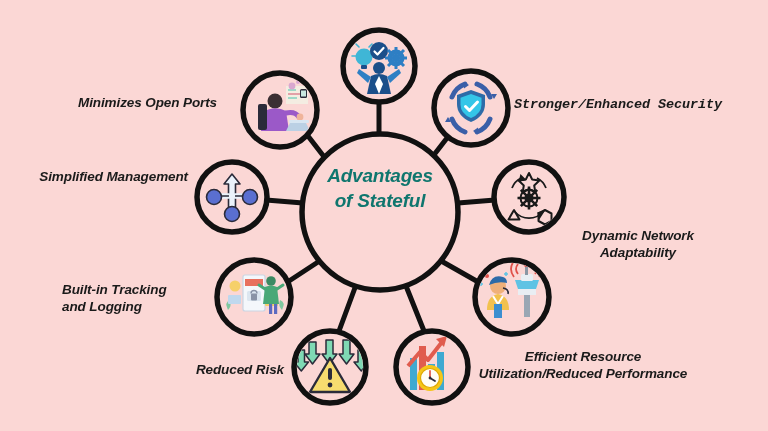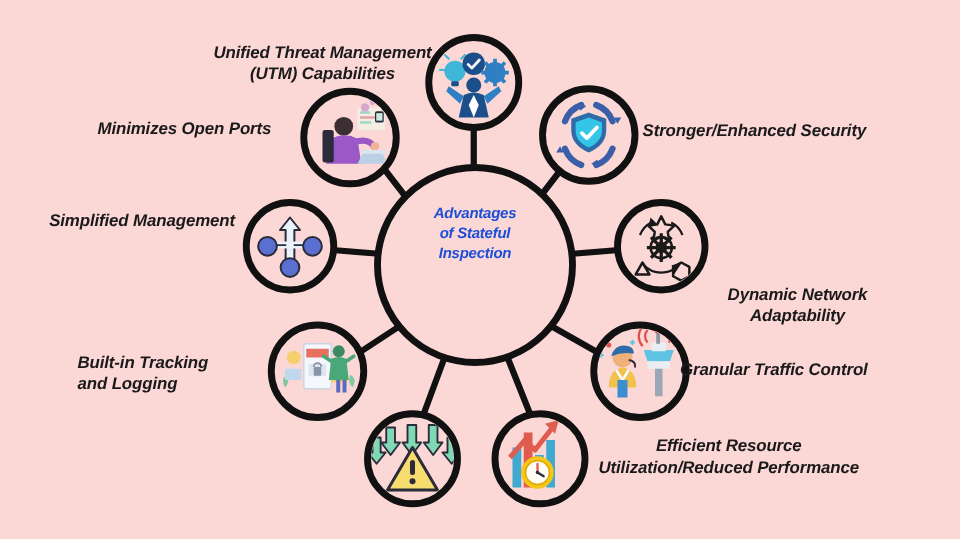--- a/index.html
+++ b/index.html
@@ -22,28 +22,28 @@
     white-space:pre-line;
   }
   .lbl-utm{left:168px;top:33px;width:180px;text-align:center;}
   .lbl-ports{left:78px;top:94px;width:164px;text-align:left;}
   .lbl-simplified{left:2px;top:168px;width:186px;text-align:right;}
   .lbl-tracking{left:62px;top:281px;width:148px;text-align:left;}
   .lbl-risk{left:176px;top:361px;width:108px;text-align:right;}
   .lbl-efficient{left:452px;top:348px;width:262px;text-align:center;}
   .lbl-granular{left:544px;top:287px;width:216px;text-align:left;}
   .lbl-dynamic{left:560px;top:179px;width:156px;text-align:center;margin-top:48px;}
-  .lbl-stronger{left:514px;top:96px;width:230px;text-align:left;}
+  .lbl-stronger{left:514px;top:96px;width:230px;text-align:left;font-family:Liberation Mono, monospace;}
 
   .center-text{
     position:absolute;left:300px;top:163px;width:160px;
     text-align:center;
     font-family:"Liberation Sans", sans-serif;
     font-weight:bold;font-style:italic;
-    color:#1d4ed8;font-size:12px;line-height:1.33;
+    color:#0f766e;font-size:19px;line-height:1.33;
     letter-spacing:-0.2px;
   }
   .center-text div{white-space:nowrap;}
 </style>
 </head>
 <body>
 
 <div id="stage">
 
   <svg id="diagram" viewBox="0 0 768 431">
@@ -274,29 +274,26 @@
         <path d="M471 90 l14 5 v9 q0 12 -14 18 q-14 -6 -14 -18 v-9 z" fill="#2E6BA8"></path>
         <path d="M471 94 l10.5 3.8 v6.6 q0 9 -10.5 13.6 q-10.5 -4.6 -10.5 -13.6 v-6.6 z" fill="#34C6E8"></path>
         <path d="M465.5 106.5 l4 4 l8 -8.5" stroke="#ffffff" stroke-width="3" fill="none" stroke-linecap="round" stroke-linejoin="round"></path>
       </g>
     </g>
   </svg>
 
   <div class="center-text">
     <div>Advantages</div>
     <div>of Stateful</div>
-    <div>Inspection</div>
   </div>
 
-  <div class="label lbl-utm">Unified Threat Management
-(UTM) Capabilities</div>
   <div class="label lbl-ports">Minimizes Open Ports</div>
   <div class="label lbl-simplified">Simplified Management</div>
   <div class="label lbl-tracking">Built-in Tracking
 and Logging</div>
+  <div class="label lbl-risk">Reduced Risk</div>
   <div class="label lbl-efficient">Efficient Resource
 Utilization/Reduced Performance</div>
-  <div class="label lbl-granular">Granular Traffic Control</div>
   <div class="label lbl-dynamic">Dynamic Network
 Adaptability</div>
   <div class="label lbl-stronger">Stronger/Enhanced Security</div>
 
 </div>
 
 </body></html>

